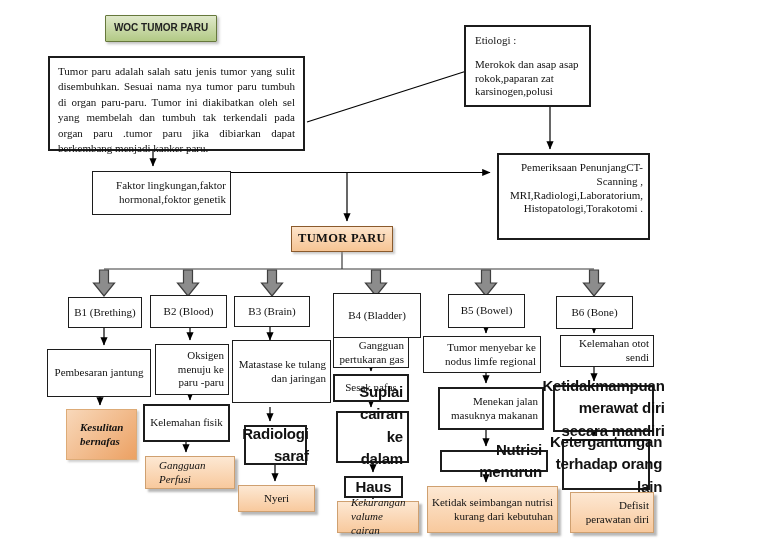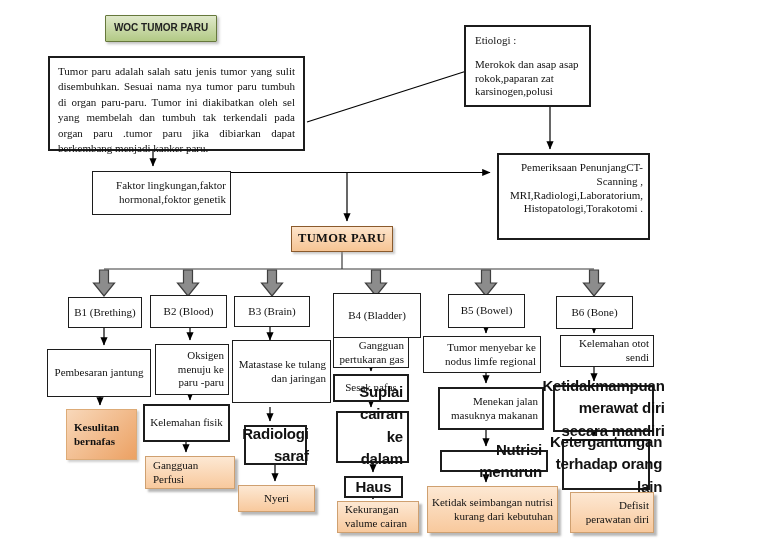--- a/index.html
+++ b/index.html
@@ -7,21 +7,21 @@
     position:relative;width:768px;height:543px;background:#ffffff;overflow:hidden;
     font-family:"Liberation Serif","DejaVu Serif",serif;color:#111;
   }
   .overlay{position:absolute;left:0;top:0;width:768px;height:543px;pointer-events:none;}
   .box{
     position:absolute;box-sizing:border-box;background:#fff;
     border:1.5px solid #1c1c1c;display:flex;align-items:center;justify-content:center;
     text-align:right;font-size:11px;line-height:1.25;padding:2px 4px;
   }
   .thick{border-width:2px;}
-  .lefttext{justify-content:flex-start;text-align:left;padding-left:7px;}
+  .lefttext{justify-content:flex-start;text-align:left;padding-left:13px;font-style:italic;}
   .toptext{align-items:flex-start;}
   .justify{display:block;text-align:justify;padding:6px 8px;line-height:1.4;}
   .boldsans{
     font-family:"Liberation Sans","DejaVu Sans",sans-serif;font-weight:bold;
     font-size:15px;letter-spacing:-0.2px;border-width:2px;line-height:1.5;
   }
   .green{
     background:linear-gradient(180deg,#e0e9cb 0%,#b2c985 100%);
     border:1px solid #66783c;border-radius:1px;
     font-family:"Liberation Sans","DejaVu Sans",sans-serif;font-weight:bold;font-size:10px;

